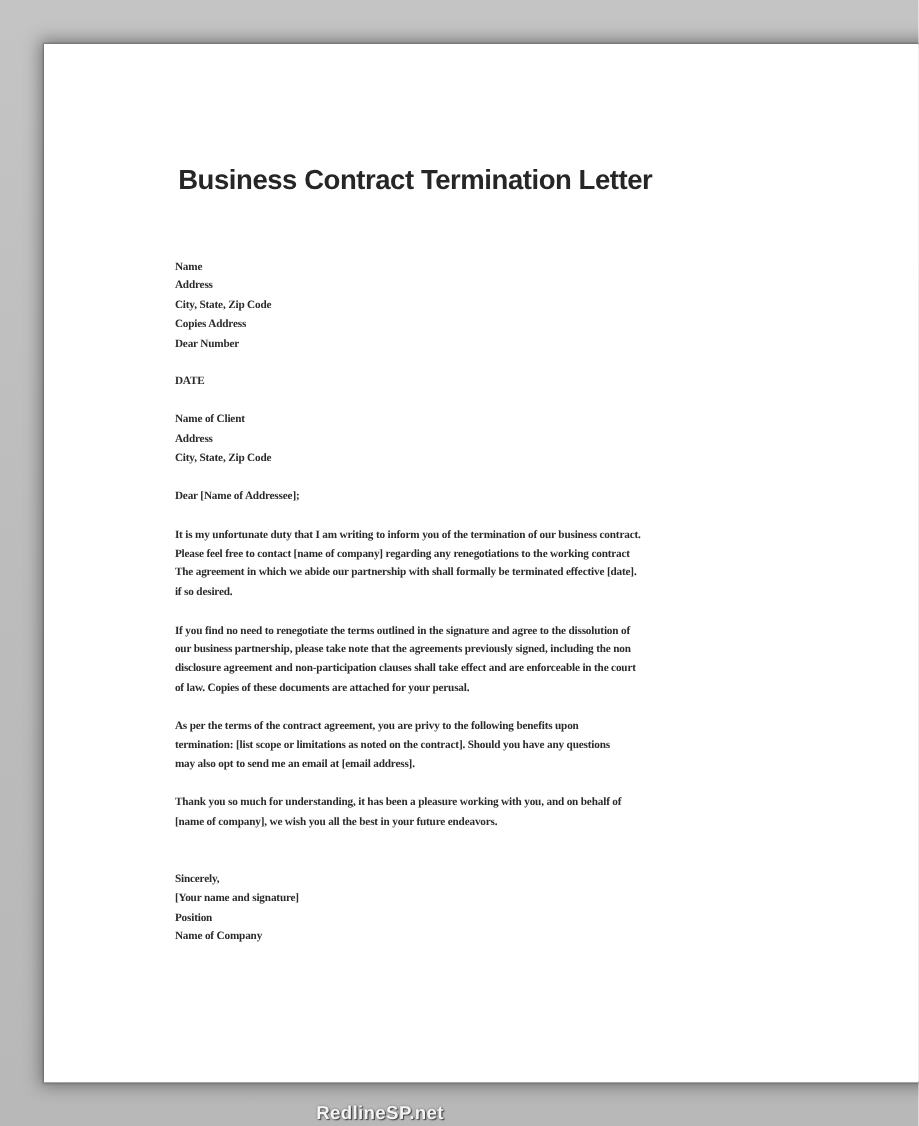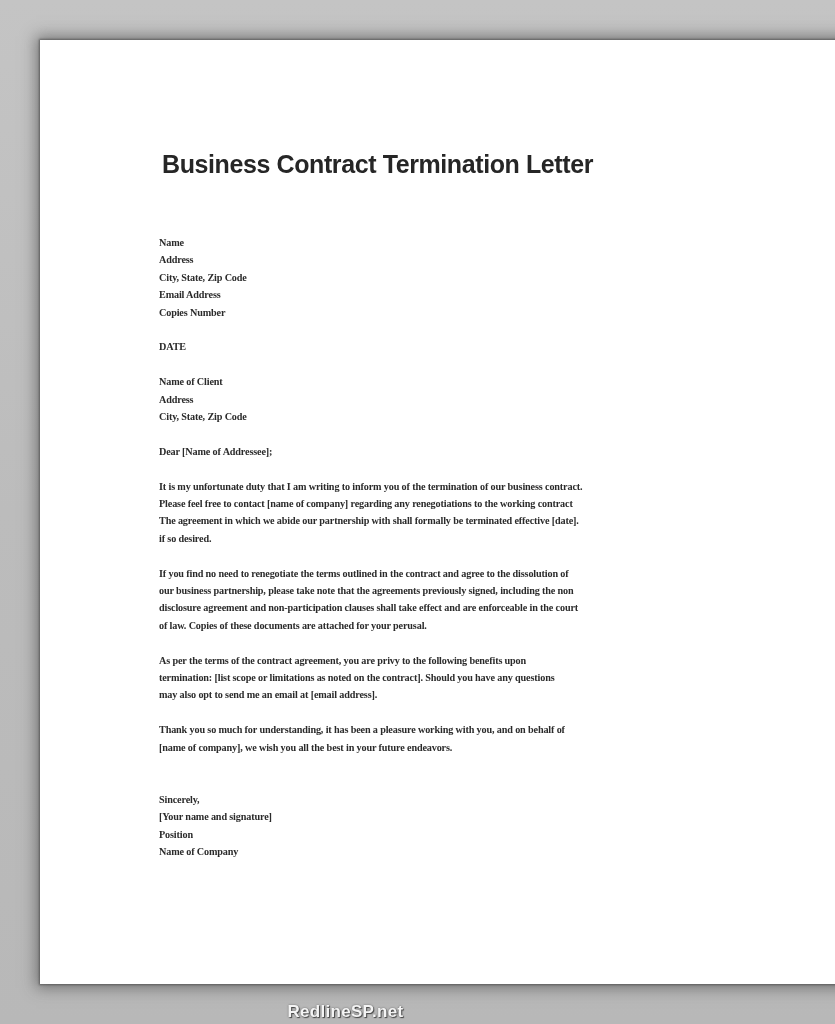--- a/index.html
+++ b/index.html
@@ -66,22 +66,22 @@
 <body>
 
 <div class="page">
   <h1 class="title">Business Contract Termination Letter</h1>
 
   <div class="body-text">
     <div class="block">
       <span class="line">Name</span>
       <span class="line">Address</span>
       <span class="line">City, State, Zip Code</span>
-      <span class="line">Email Address</span>
-      <span class="line">Copies Number</span>
+      <span class="line">Copies Address</span>
+      <span class="line">Dear Number</span>
     </div>
     <div class="gap"></div>
 
     <span class="line">DATE</span>
     <div class="gap"></div>
 
     <div class="block">
       <span class="line">Name of Client</span>
       <span class="line">Address</span>
       <span class="line">City, State, Zip Code</span>
@@ -93,21 +93,21 @@
 
     <div class="block">
       <span class="line">It is my unfortunate duty that I am writing to inform you of the termination of our business contract.</span>
       <span class="line">Please feel free to contact [name of company] regarding any renegotiations to the working contract</span>
       <span class="line">The agreement in which we abide our partnership with shall formally be terminated effective [date].</span>
       <span class="line">if so desired.</span>
     </div>
     <div class="gap"></div>
 
     <div class="block">
-      <span class="line">If you find no need to renegotiate the terms outlined in the contract and agree to the dissolution of</span>
+      <span class="line">If you find no need to renegotiate the terms outlined in the signature and agree to the dissolution of</span>
       <span class="line">our business partnership, please take note that the agreements previously signed, including the non</span>
       <span class="line">disclosure agreement and non-participation clauses shall take effect and are enforceable in the court</span>
       <span class="line">of law. Copies of these documents are attached for your perusal.</span>
     </div>
     <div class="gap"></div>
 
     <div class="block">
       <span class="line">As per the terms of the contract agreement, you are privy to the following benefits upon</span>
       <span class="line">termination: [list scope or limitations as noted on the contract]. Should you have any questions</span>
       <span class="line">may also opt to send me an email at [email address].</span>

